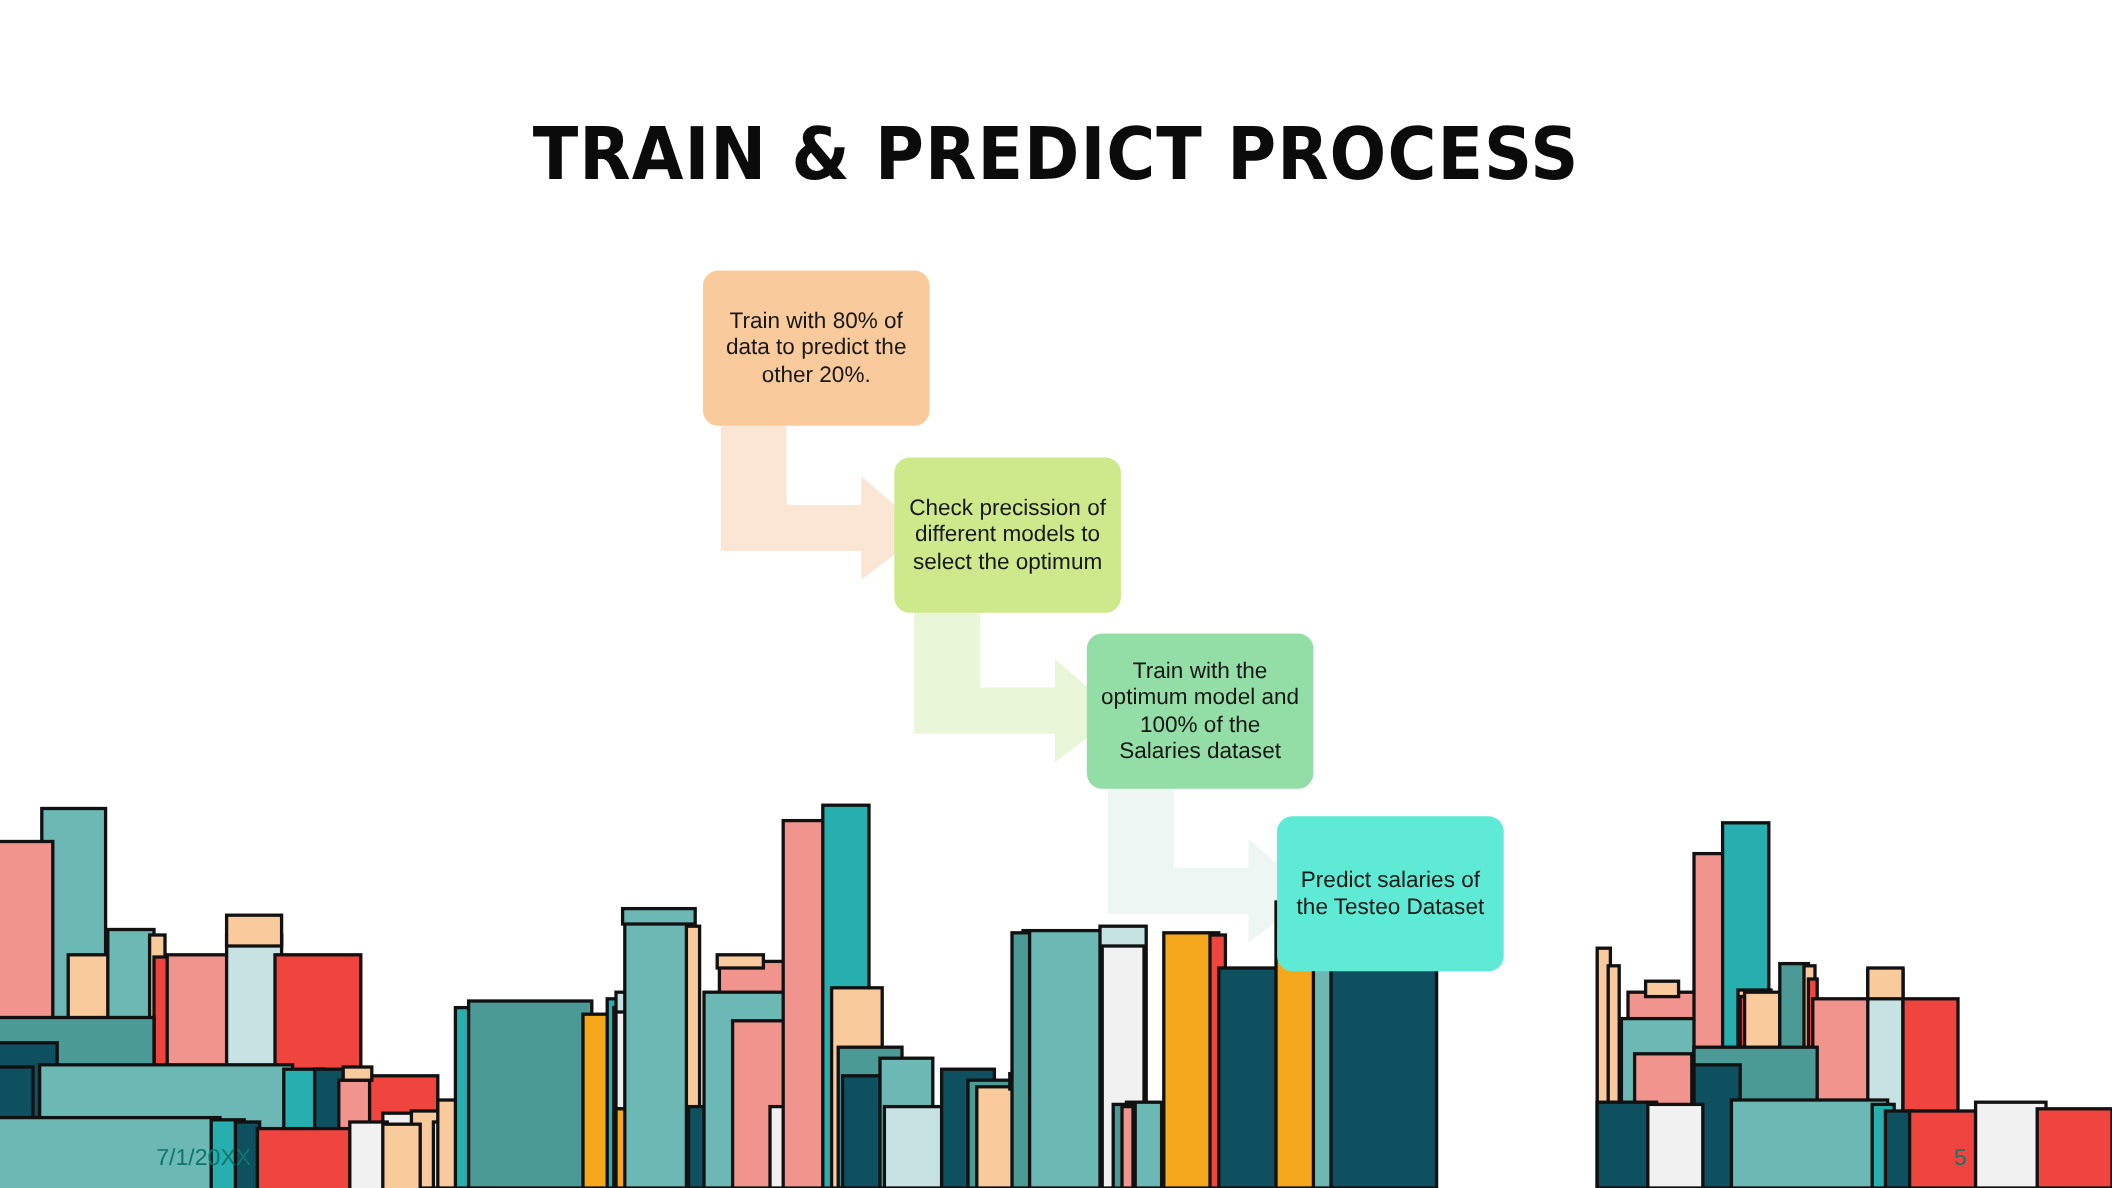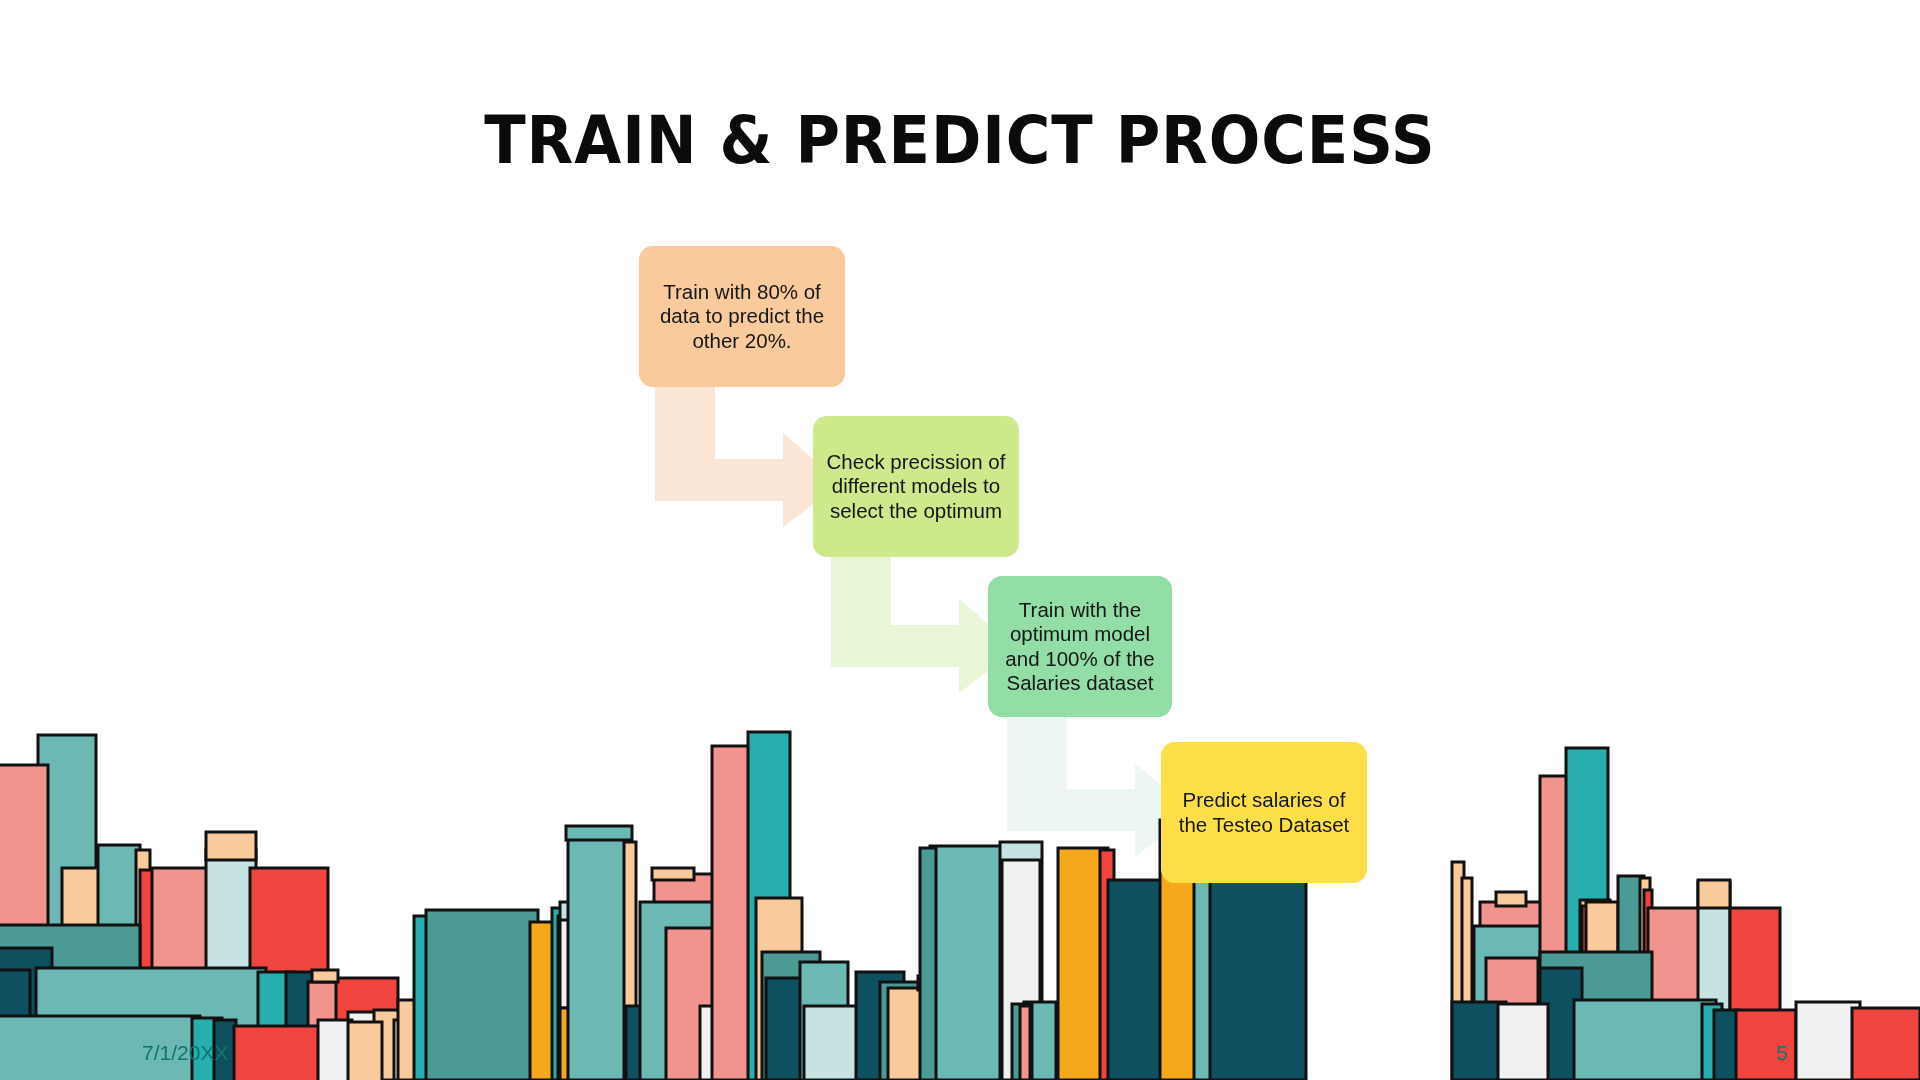--- a/index.html
+++ b/index.html
@@ -48,22 +48,22 @@
     font-size: 20.5px;
     line-height: 24.5px;
     padding: 6px 12px;
     box-sizing: border-box;
     z-index: 5;
   }
   .flow-box span { display: block; width: 100%; }
 
   #box-1 { left: 639px; top: 246px; width: 206px; height: 141px; background: #F9CA9C; }
   #box-2 { left: 813px; top: 416px; width: 206px; height: 141px; background: #CEE98C; }
-  #box-3 { left: 988px; top: 576px; width: 184px; height: 141px; background: #93DDA6; }
-  #box-4 { left: 1161px; top: 742px; width: 206px; height: 141px; background: #fde047; }
+  #box-3 { left: 988px; top: 576px; width: 206px; height: 141px; background: #93DDA6; }
+  #box-4 { left: 1161px; top: 742px; width: 206px; height: 141px; background: #5eead4; }
 
   
   .arrow-wrap {
     position: absolute;
     z-index: 2;
   }
   .arrow-wrap svg { display: block; }
 
   #arrow-1 { left: 655px; top: 383px; }
   #arrow-2 { left: 831px; top: 549px; }

